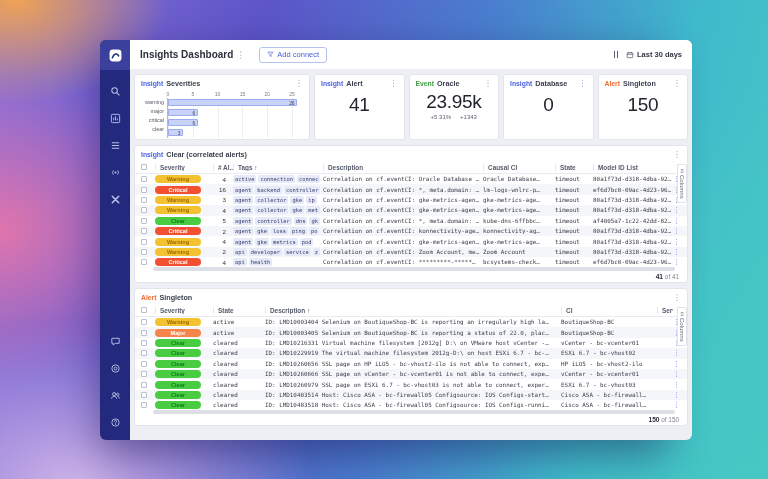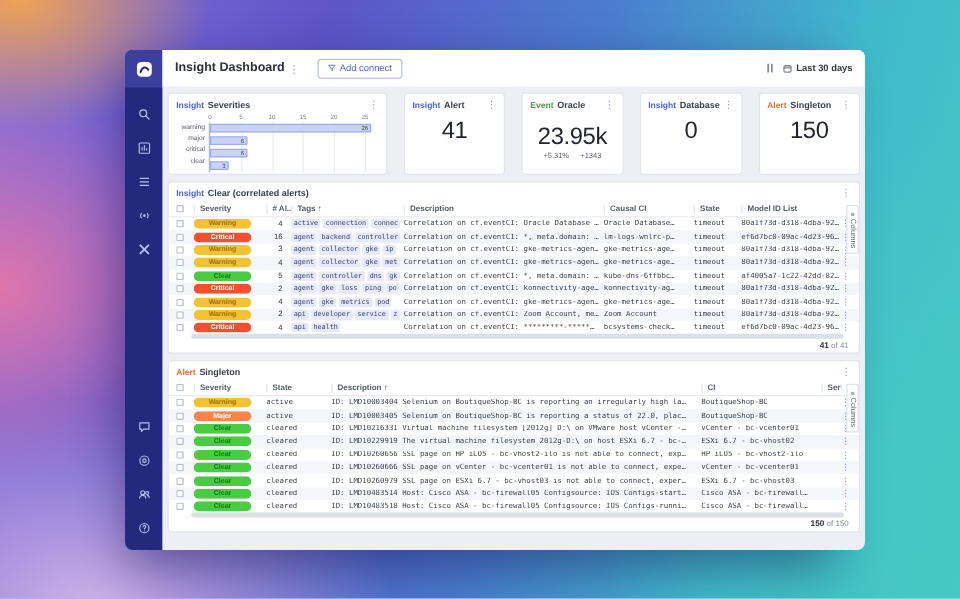--- a/index.html
+++ b/index.html
@@ -33,30 +33,30 @@
   .add-filter { margin-left:14px; height:16px; display:flex; align-items:center; gap:3px; border:1px solid #b6c2ee; border-radius:3px; background:#fff; color:#4a5fd6; font-size:7.5px; padding:0 7px; cursor:pointer; font-family:inherit; }
   .add-filter svg { width:7px; height:7px; }
   .tb-right { margin-left:auto; display:flex; align-items:center; gap:8px; }
   .pause-icon { display:flex; gap:1.5px; cursor:pointer; }
   .pause-icon i { display:block; width:1.5px; height:7px; background:#5a6276; }
   .range-btn { display:flex; align-items:center; gap:3px; cursor:pointer; }
   .range-btn svg { width:8px; height:8px; color:#454b59; }
   .range-label { font-size:7.5px; font-weight:700; color:#333845; }
   .content { position:relative; flex:1; padding:4px; }
   
-  .cards-row { display:flex; gap:13px; height:66px; }
+  .cards-row { display:flex; gap:4px; height:66px; }
   .card { background:#fff; border:1px solid #e2e5ec; border-radius:3px; }
   .card-head { display:flex; align-items:baseline; gap:3px; padding:4px 6px 2px; }
   .type-label { font-size:6.8px; font-weight:700; }
   .card-title { font-size:7.2px; font-weight:700; color:#3c414e; }
   .card-kebab { margin-left:auto; color:#8a93c9; font-size:8px; line-height:7px; cursor:pointer; }
   .sev-card { width:176px; }
   .kpi-card { flex:1; }
   .kpi-value { font-size:19px; color:#22252c; text-align:center; margin-top:4px; letter-spacing:-.3px; }
-  .kpi-value.tight { margin-top:9px; }
+  .kpi-value.tight { margin-top:1px; }
   .kpi-delta { display:flex; justify-content:center; gap:9px; font-size:6px; color:#5a5f6b; margin-top:1px; }
   
   .axis-row { position:relative; height:8px; margin-left:33px; margin-right:7px; }
   .tick { position:absolute; transform:translateX(-50%); font-size:5px; color:#787d88; top:1px; }
   .sev-plot { display:flex; padding:0 7px 0 2px; }
   .labels-col { width:30px; }
   .labels-col div { height:9px; line-height:9px; font-size:5.4px; color:#555a66; text-align:right; padding-right:3px; overflow:hidden; white-space:nowrap; }
   .chart-body { flex:1; position:relative; border-left:1px solid #b6bac8; }
   .gridline { position:absolute; top:0; bottom:0; width:1px; background:#ebedf4; }
   .btrack { height:9px; position:relative; }
@@ -210,21 +210,21 @@
           <div class="nav-item">
             <svg>
               <use href="#sym-help-icon"></use>
             </svg>
           </div>
         </div>
     </div>
 
     <div class="main">
       <div class="topbar">
-        <span class="page-title">Insight Dashboard</span>
+        <span class="page-title">Insights Dashboard</span>
         <span class="title-kebab">⋮</span>
         <button class="add-filter">
           <svg>
               <use href="#sym-funnel-icon"></use>
             </svg>
           <span>Add connect</span>
         </button>
         <div class="tb-right">
           <span class="pause-icon">
               <i></i>

